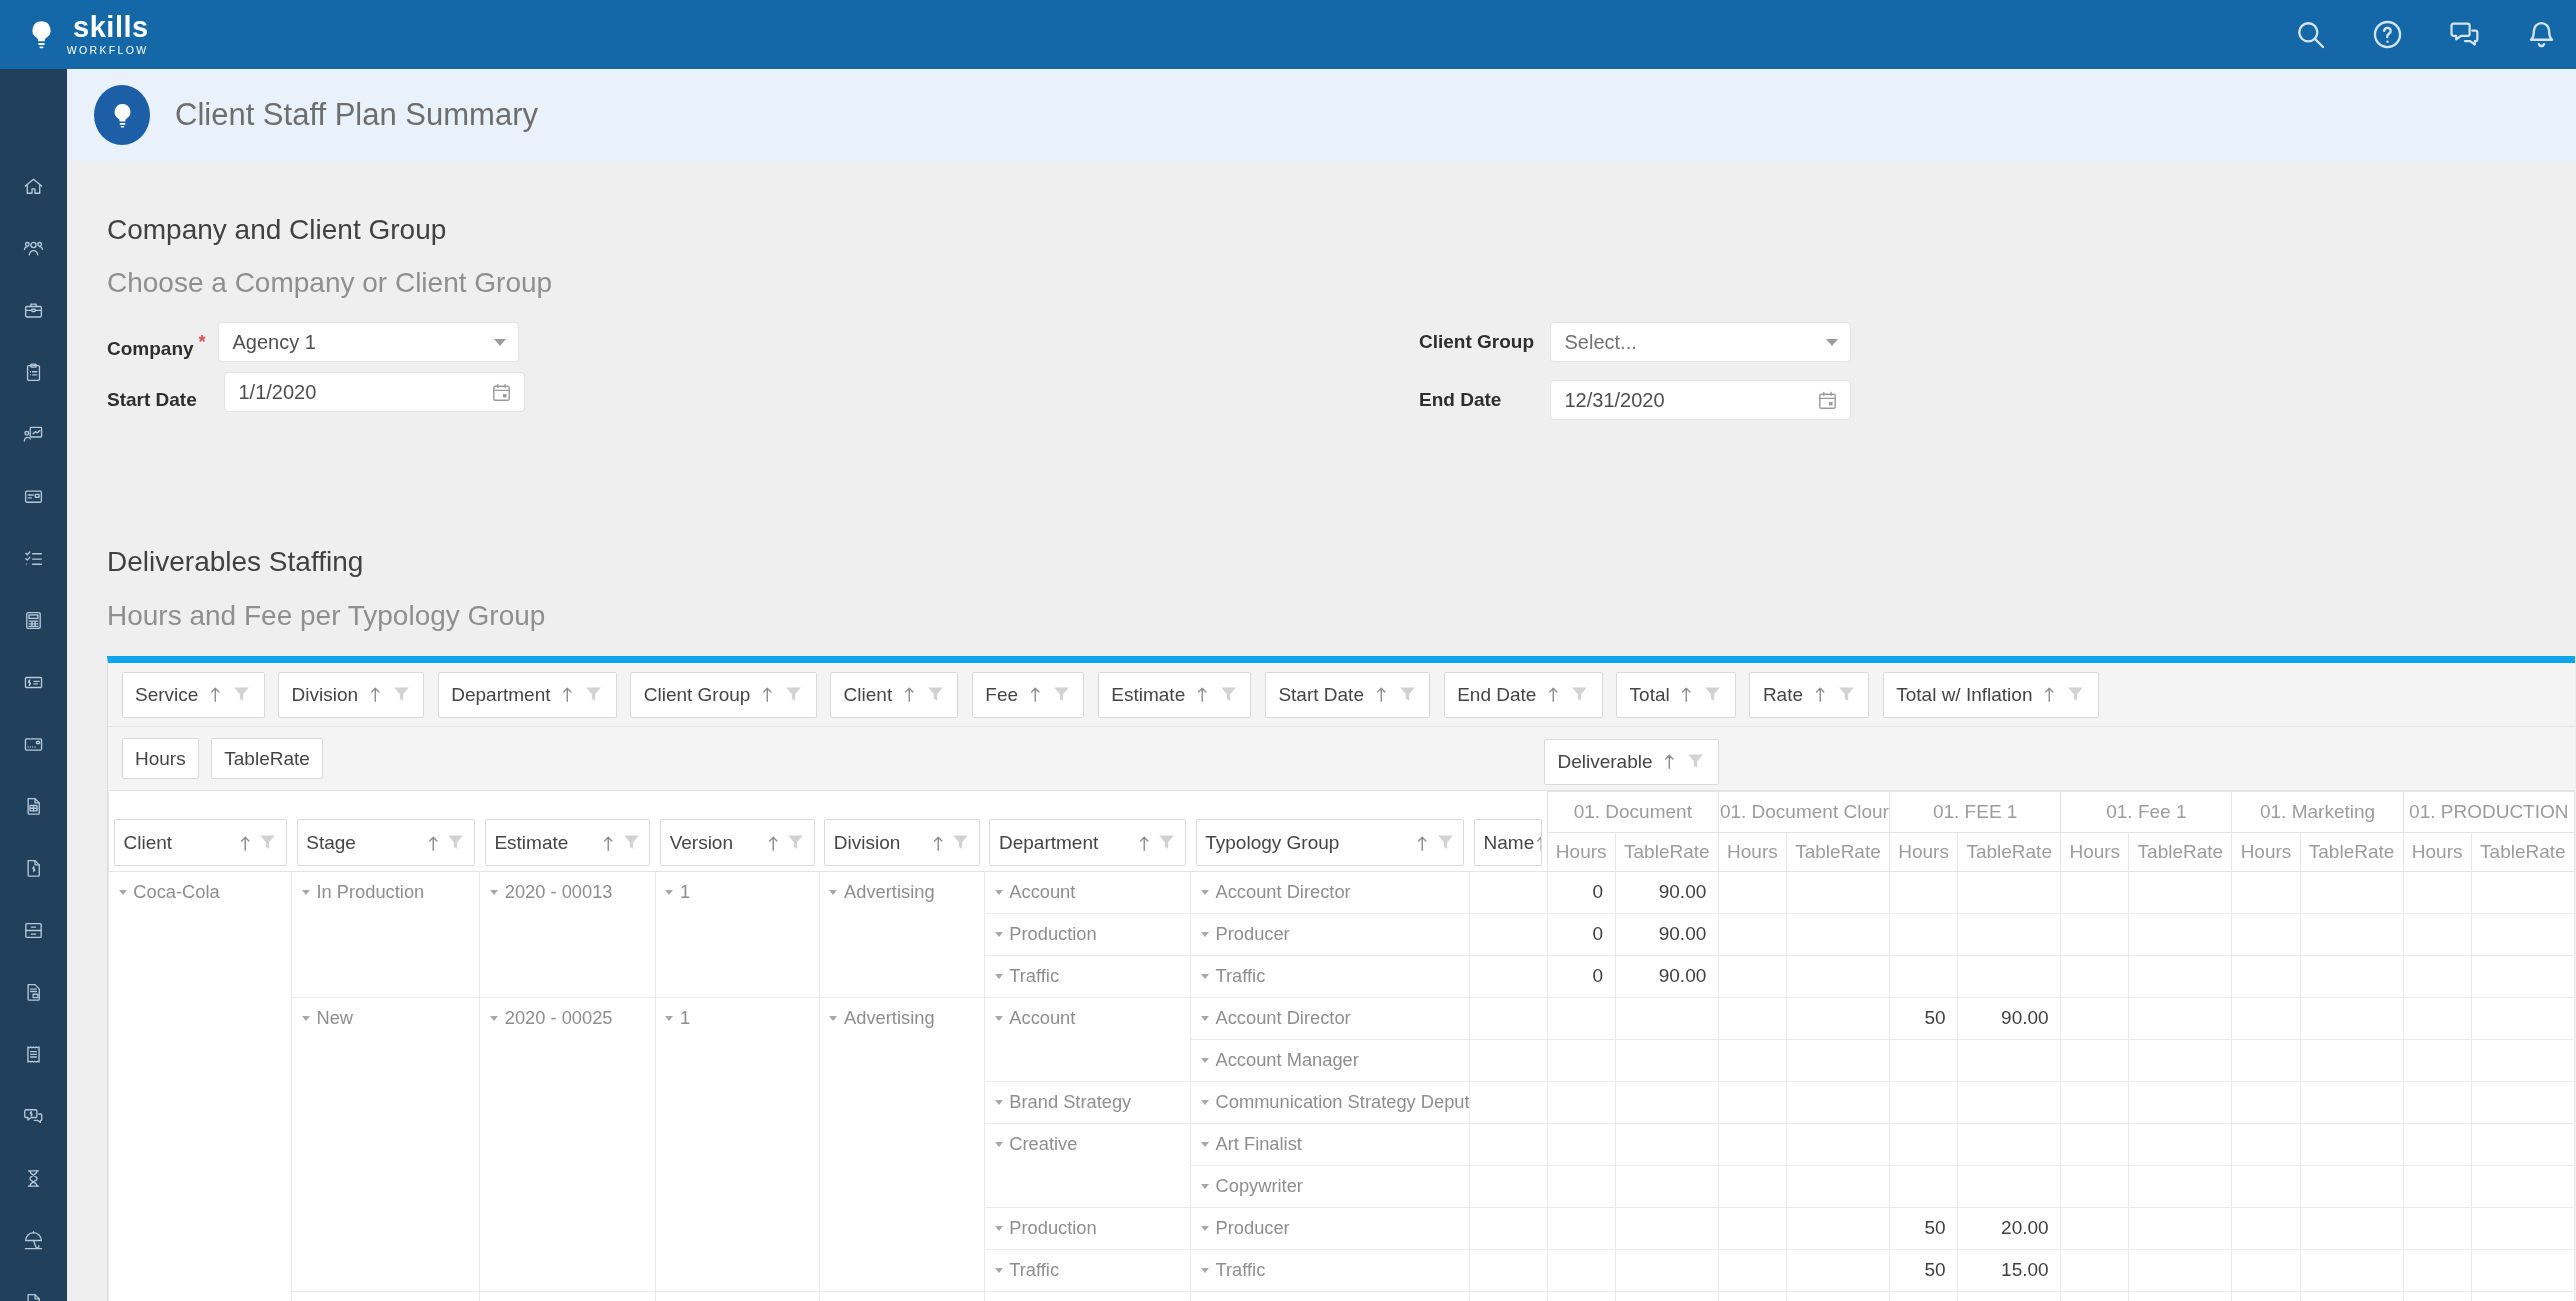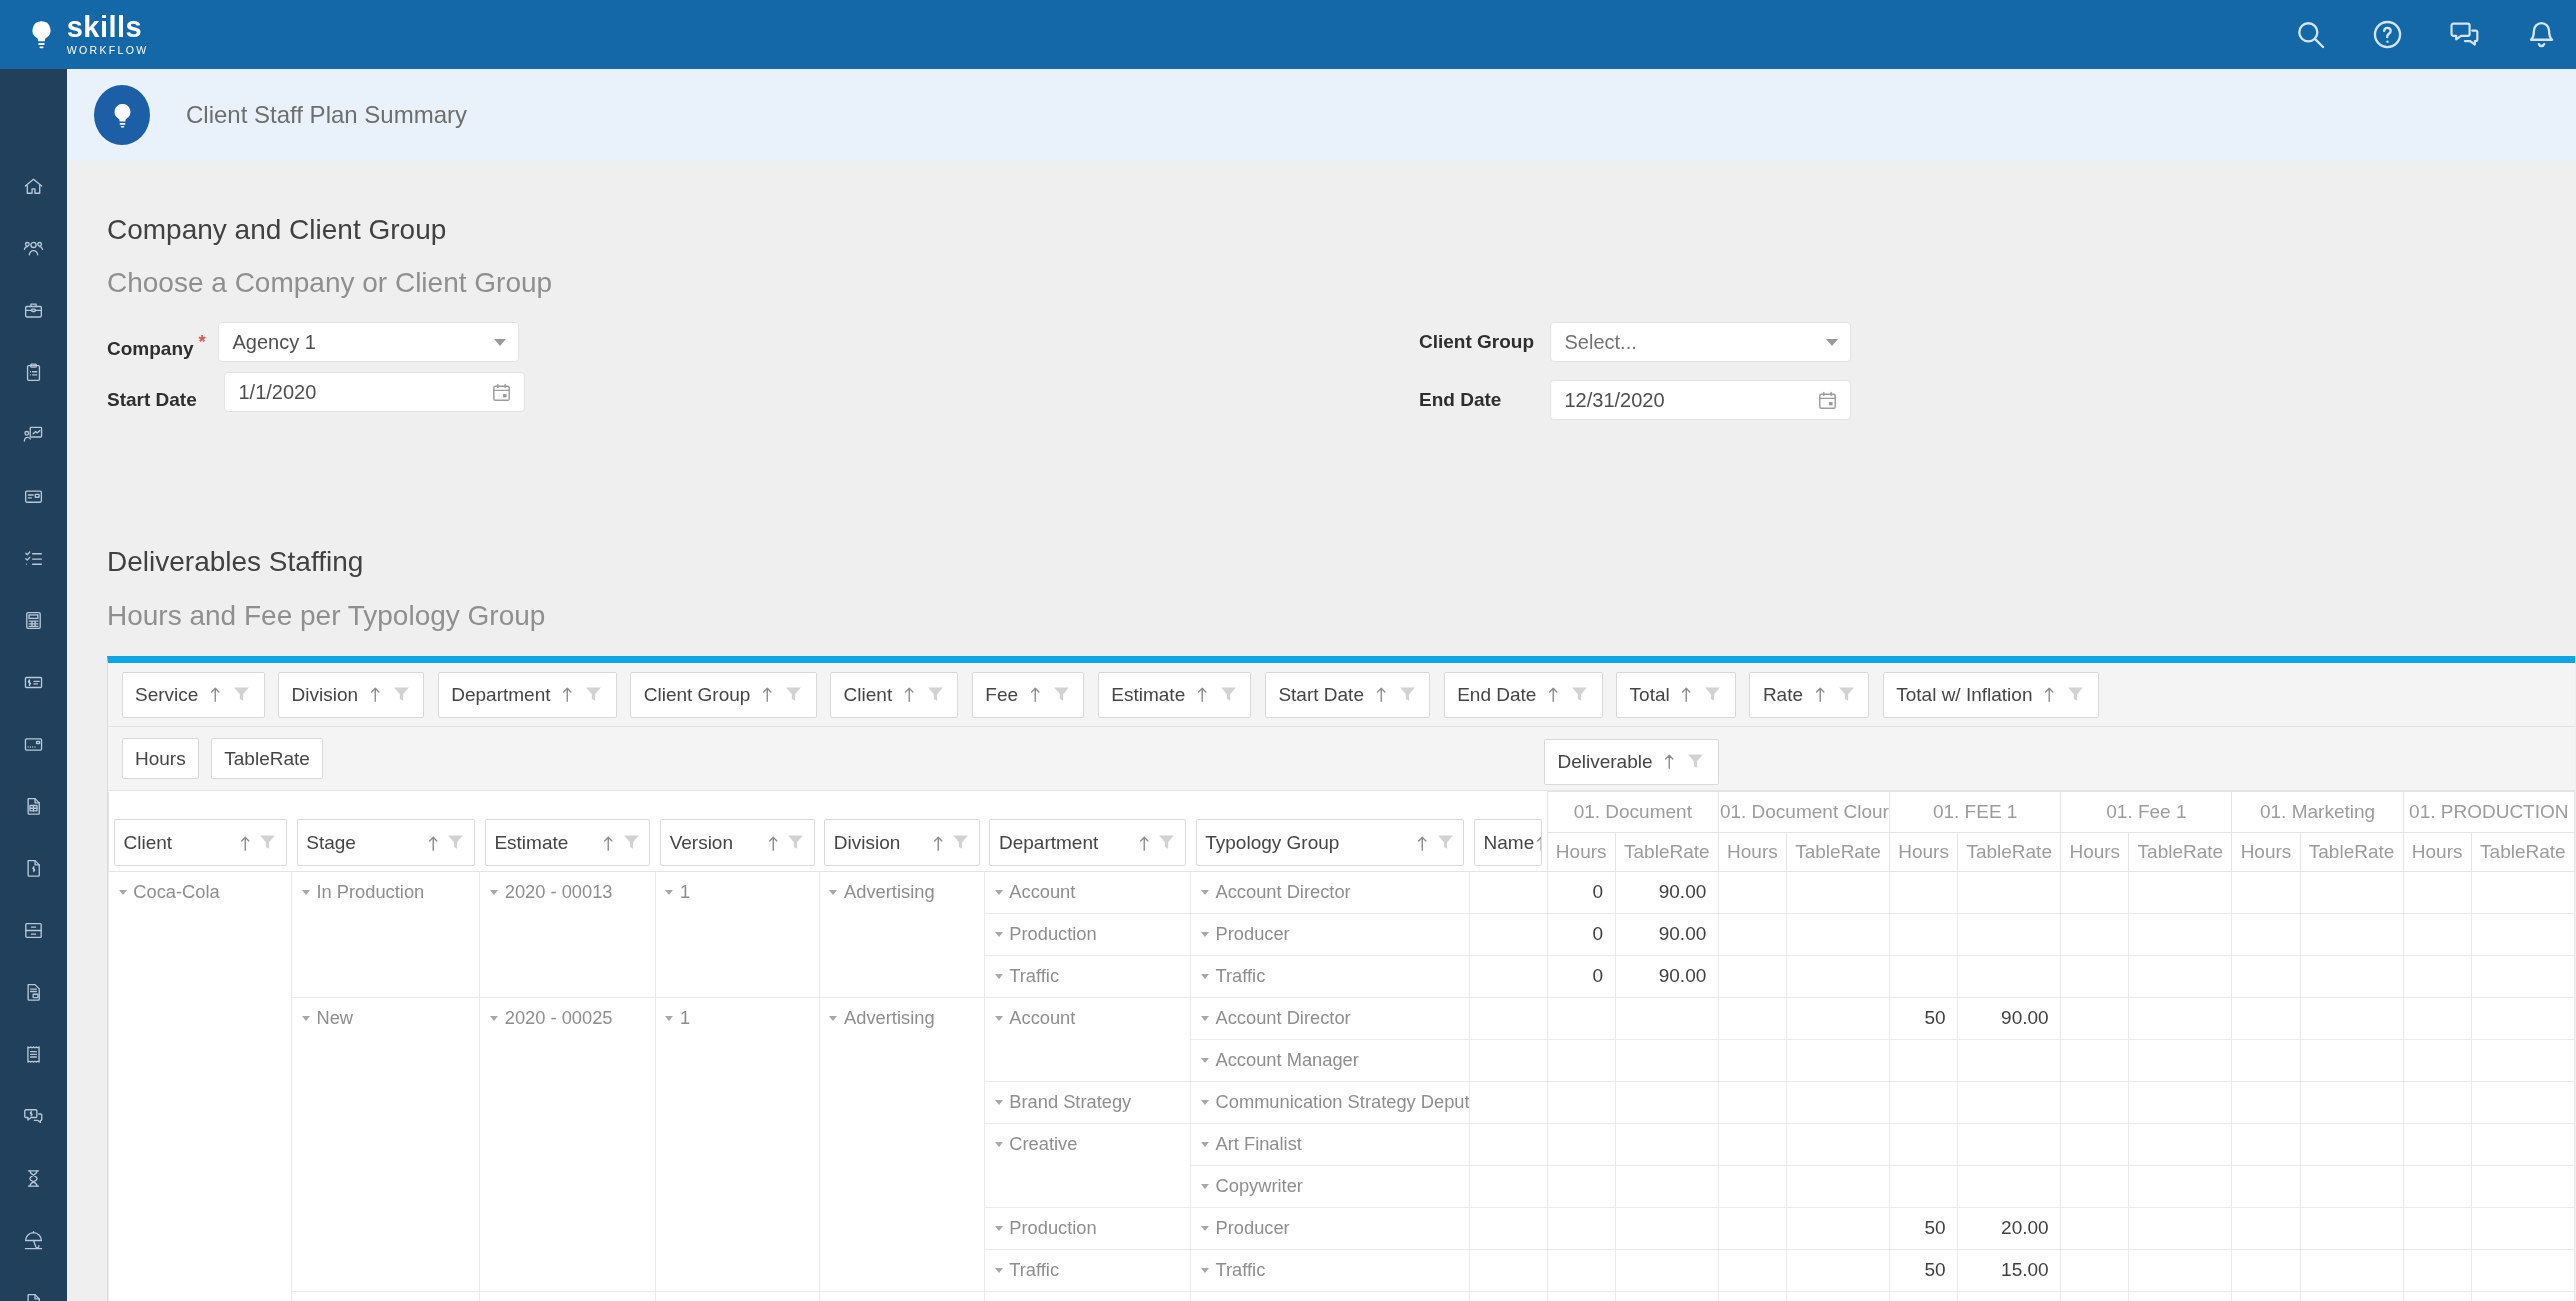--- a/index.html
+++ b/index.html
@@ -3,35 +3,35 @@
 <meta charset="utf-8">
 <style>
   html,body{margin:0;padding:0;}
   body{width:2576px;height:1301px;overflow:hidden;position:relative;
        font-family:"Liberation Sans",sans-serif;background:#efefef;}
   svg{display:block;}
   
   .topbar{position:absolute;left:0;top:0;width:2576px;height:69px;background:#1568a8;z-index:30;
           display:flex;align-items:center;justify-content:space-between;}
   .logo{display:flex;align-items:center;gap:8.7px;margin-left:25px;}
-  .logo-text{color:#fff;line-height:1;}
+  .logo-text{color:#fff;line-height:1;text-align:right;}
   .logo-text .brand{font-size:29px;font-weight:700;letter-spacing:0.5px;}
   .logo-text .sub{font-size:10.6px;letter-spacing:2.3px;margin-top:2.9px;font-weight:400;}
   .top-icons{display:flex;align-items:center;gap:42px;margin-right:17.4px;}
   .tico{width:35px;height:35px;color:#d3e5f3;cursor:pointer;}
   
   .sidebar{position:absolute;left:0;top:69px;width:67px;height:1232px;background:#21405c;z-index:20;
            display:flex;flex-direction:column;align-items:center;padding-top:106px;gap:39px;box-sizing:border-box;}
   .snav{width:23px;height:23px;color:#b7c8d8;flex:0 0 auto;cursor:pointer;}
   
   .pagehead{position:absolute;left:67px;top:69px;width:2509px;height:92px;background:#e9f2fb;
             display:flex;align-items:center;border-top-left-radius:7.7px;}
   .ph-circle{width:56px;height:60px;border-radius:50%;background:#1c5fa6;margin-left:27px;
              display:flex;align-items:center;justify-content:center;}
-  .ph-title{font-size:24px;color:#6e6e6e;margin-left:36px;font-weight:400;}
+  .ph-title{font-size:31px;color:#6e6e6e;margin-left:25px;font-weight:400;}
   
   .content{position:absolute;left:67px;top:161px;width:2509px;height:1140px;background:#efefef;}
   .sec-title{position:absolute;left:40px;font-size:28px;color:#414141;font-weight:400;}
   .sec-sub{position:absolute;left:40px;font-size:28px;color:#8f8f8f;font-weight:400;}
   .flabel{position:absolute;font-size:19px;font-weight:700;color:#2e2e2e;line-height:40px;}
   .req{color:#e05252;font-size:18.3px;margin-left:4.8px;}
   .field{position:absolute;width:301px;height:40px;background:#fff;border:1px solid #e2e2e2;border-radius:3.9px;
          box-sizing:border-box;display:flex;align-items:center;justify-content:space-between;
          padding:0 11.6px 0 13.5px;font-size:20px;color:#4f4f4f;cursor:pointer;}
   .field .ph{color:#737373;}

